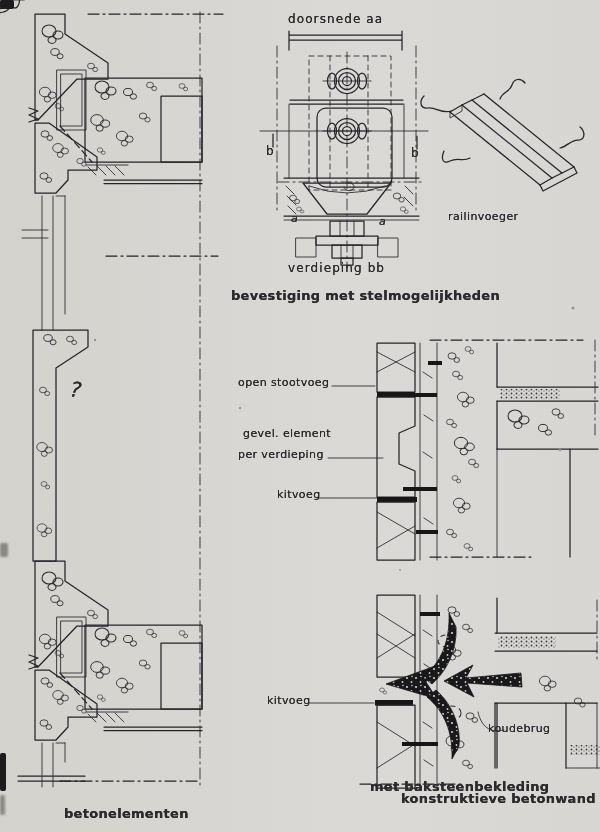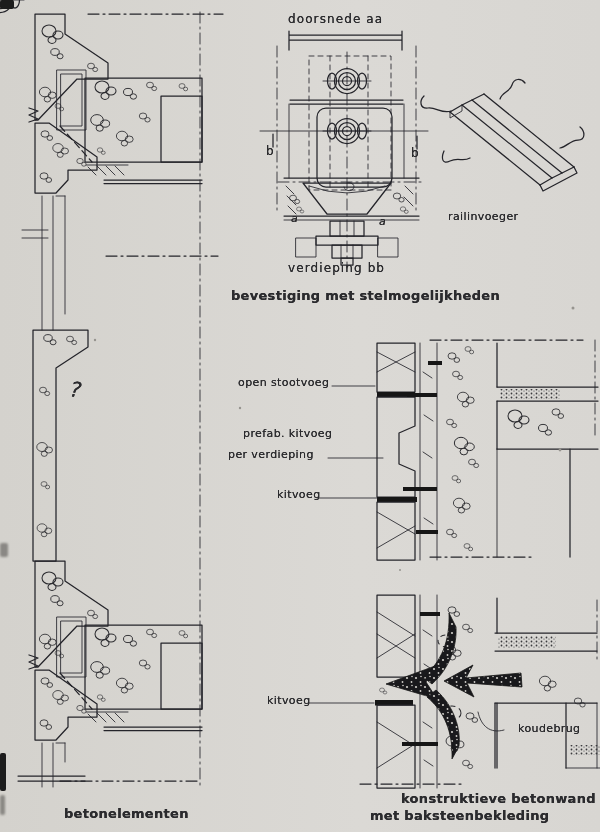--- a/index.html
+++ b/index.html
@@ -314,31 +314,31 @@
 <div class="lbl s12" style="left:266px;top:145px;">b</div>
 <div class="lbl s12" style="left:411px;top:147px;">b</div>
 <div class="lbl ital" style="left:291px;top:213px;">a</div>
 <div class="lbl ital" style="left:379px;top:216px;">a</div>
 <div class="lbl s12" style="left:288px;top:262px;">verdieping bb</div>
 <div class="lbl cap" style="left:231px;top:289px;">bevestiging met stelmogelijkheden</div>
 
 <div class="lbl s11" style="left:448px;top:199px;margin-top:12px;">railinvoeger</div>
 
 <div class="lbl s11" style="left:238px;top:377px;">open stootvoeg</div>
-<div class="lbl s11" style="left:243px;top:428px;">prefab. kitvoeg</div>
-<div class="lbl s11" style="left:228px;top:449px;text-align:center;">per verdieping</div>
+<div class="lbl s11" style="left:243px;top:428px;">gevel. element</div>
+<div class="lbl s11" style="left:238px;top:449px;text-align:center;">per verdieping</div>
 <div class="lbl s11" style="left:277px;top:489px;">kitvoeg</div>
 
 <div class="lbl s11" style="left:267px;top:695px;">kitvoeg</div>
-<div class="lbl s11" style="left:518px;top:723px;">koudebrug</div>
+<div class="lbl s11" style="left:488px;top:723px;">koudebrug</div>
 
 <div class="lbl qmark" style="left:70px;top:378px;">?</div>
 
 <div class="lbl cap" style="left:56px;top:807px;margin-left:8px;">betonelementen</div>
 <div class="lbl cap" style="left:370px;top:792px;margin-left:31px;">konstruktieve betonwand</div>
-<div class="lbl cap" style="left:370px;top:780px;margin-top:29px;">met baksteenbekleding</div>
+<div class="lbl cap" style="left:370px;top:780px;">met baksteenbekleding</div>
 
 <div class="smudge" style="left:0;top:0;width:14px;height:9px;"></div>
 <div class="smudge soft" style="left:0;top:543px;width:8px;height:14px;"></div>
 <div class="smudge" style="left:0;top:753px;width:6px;height:38px;"></div>
 <div class="smudge soft" style="left:0;top:795px;width:5px;height:20px;"></div>
 
 </div>
 
 </body></html>

